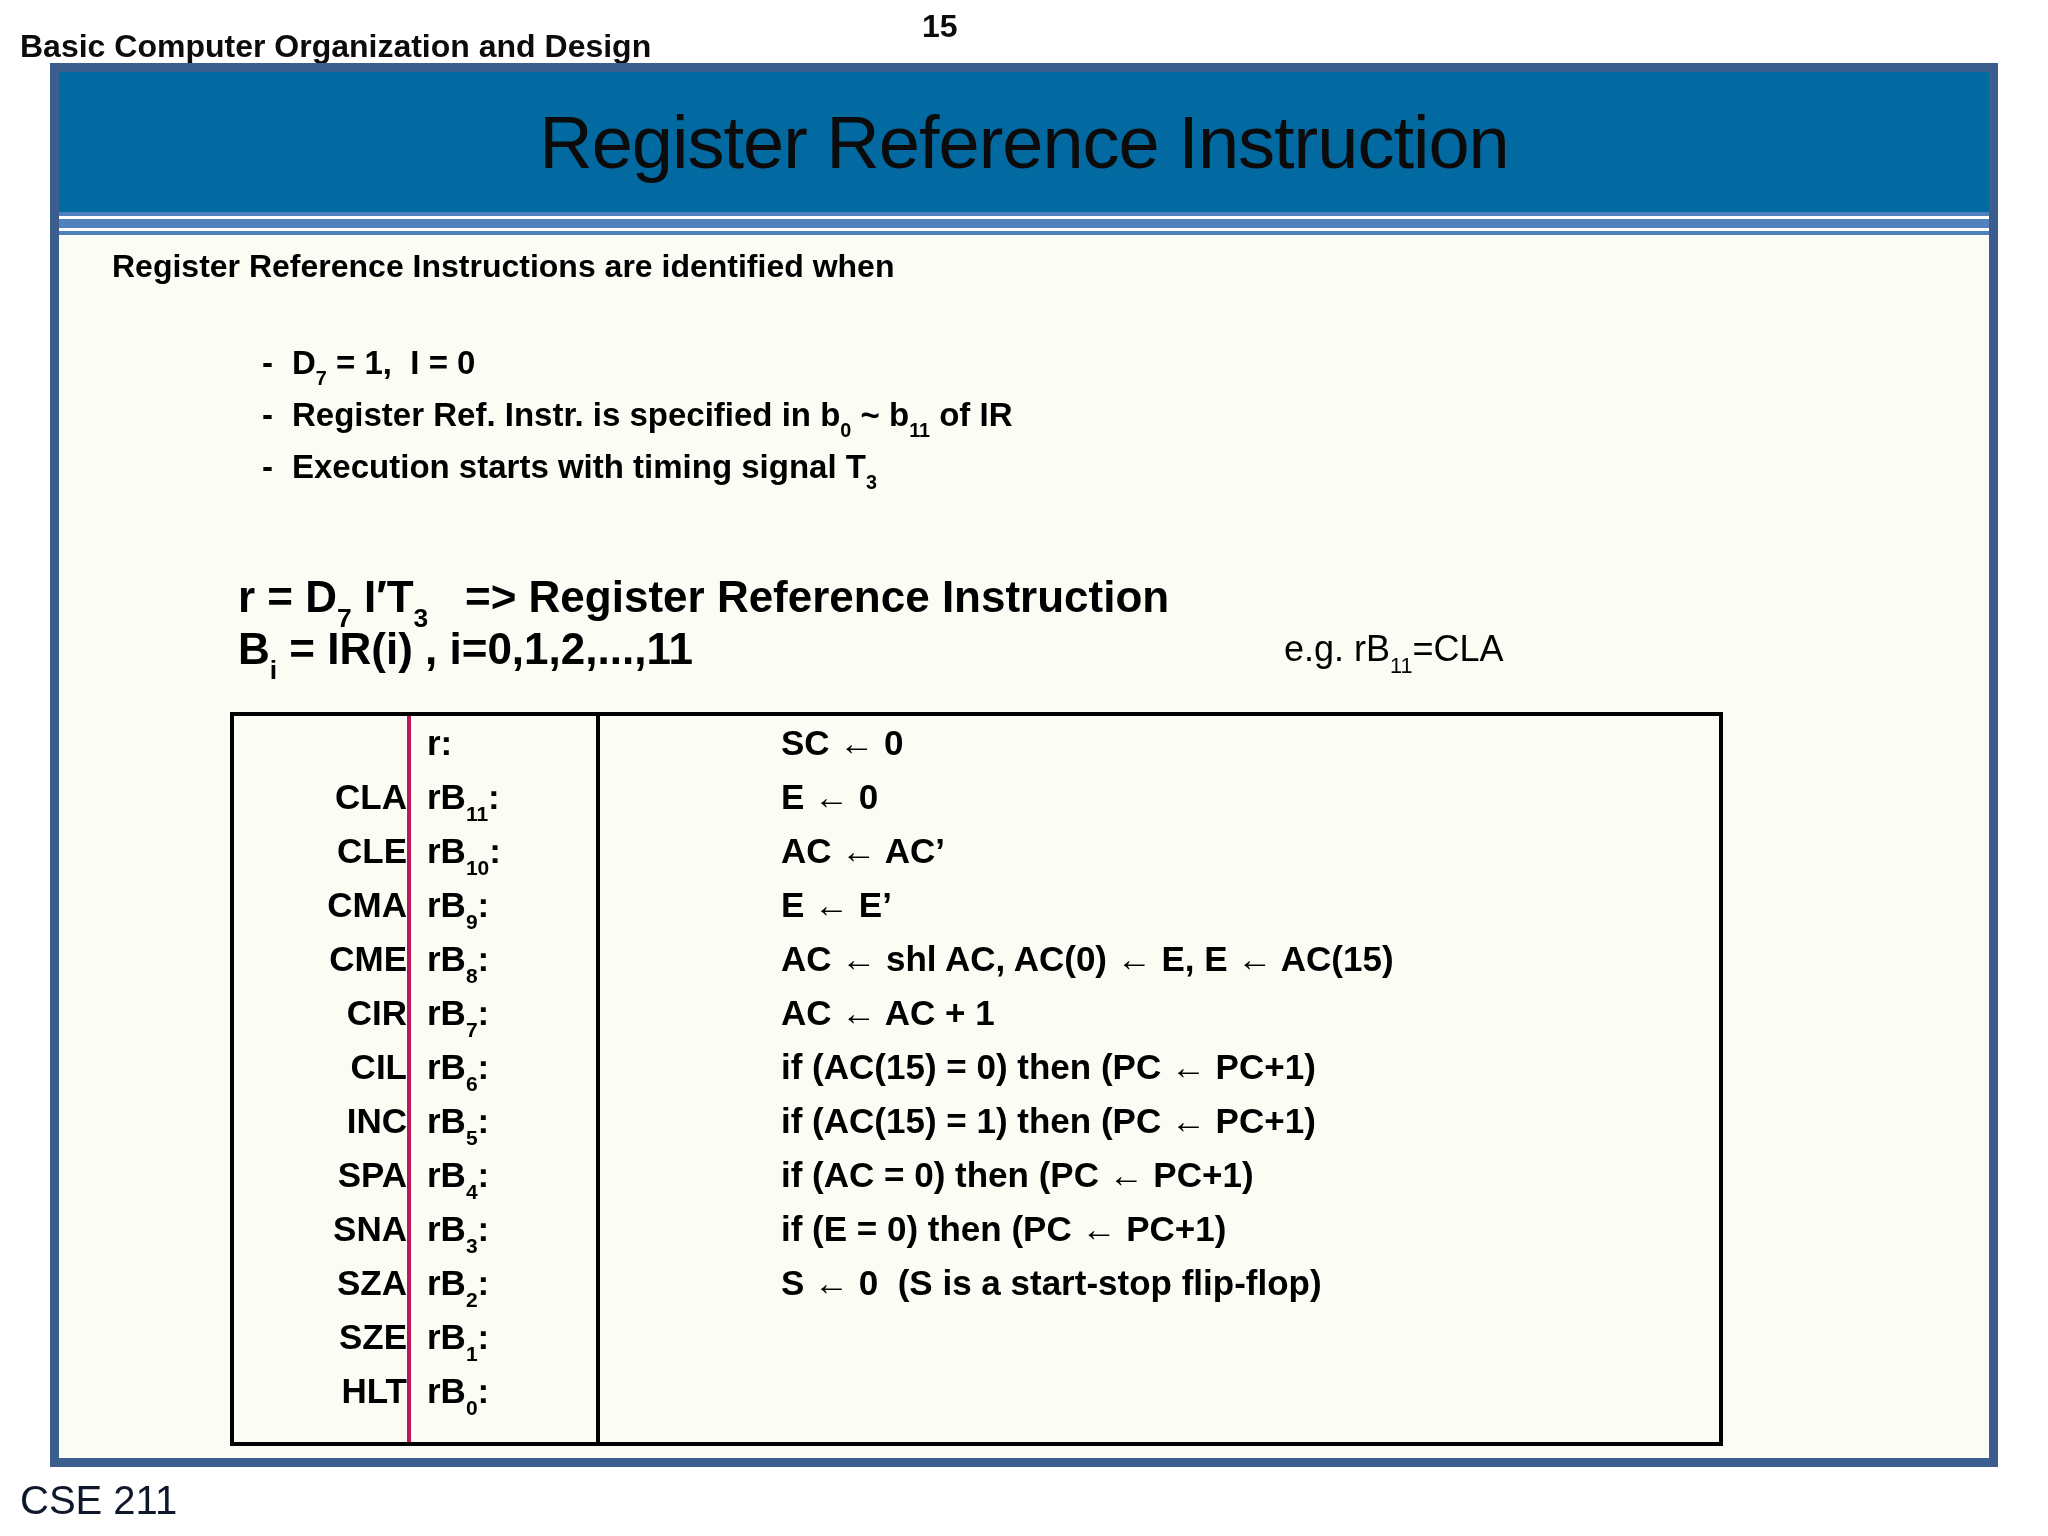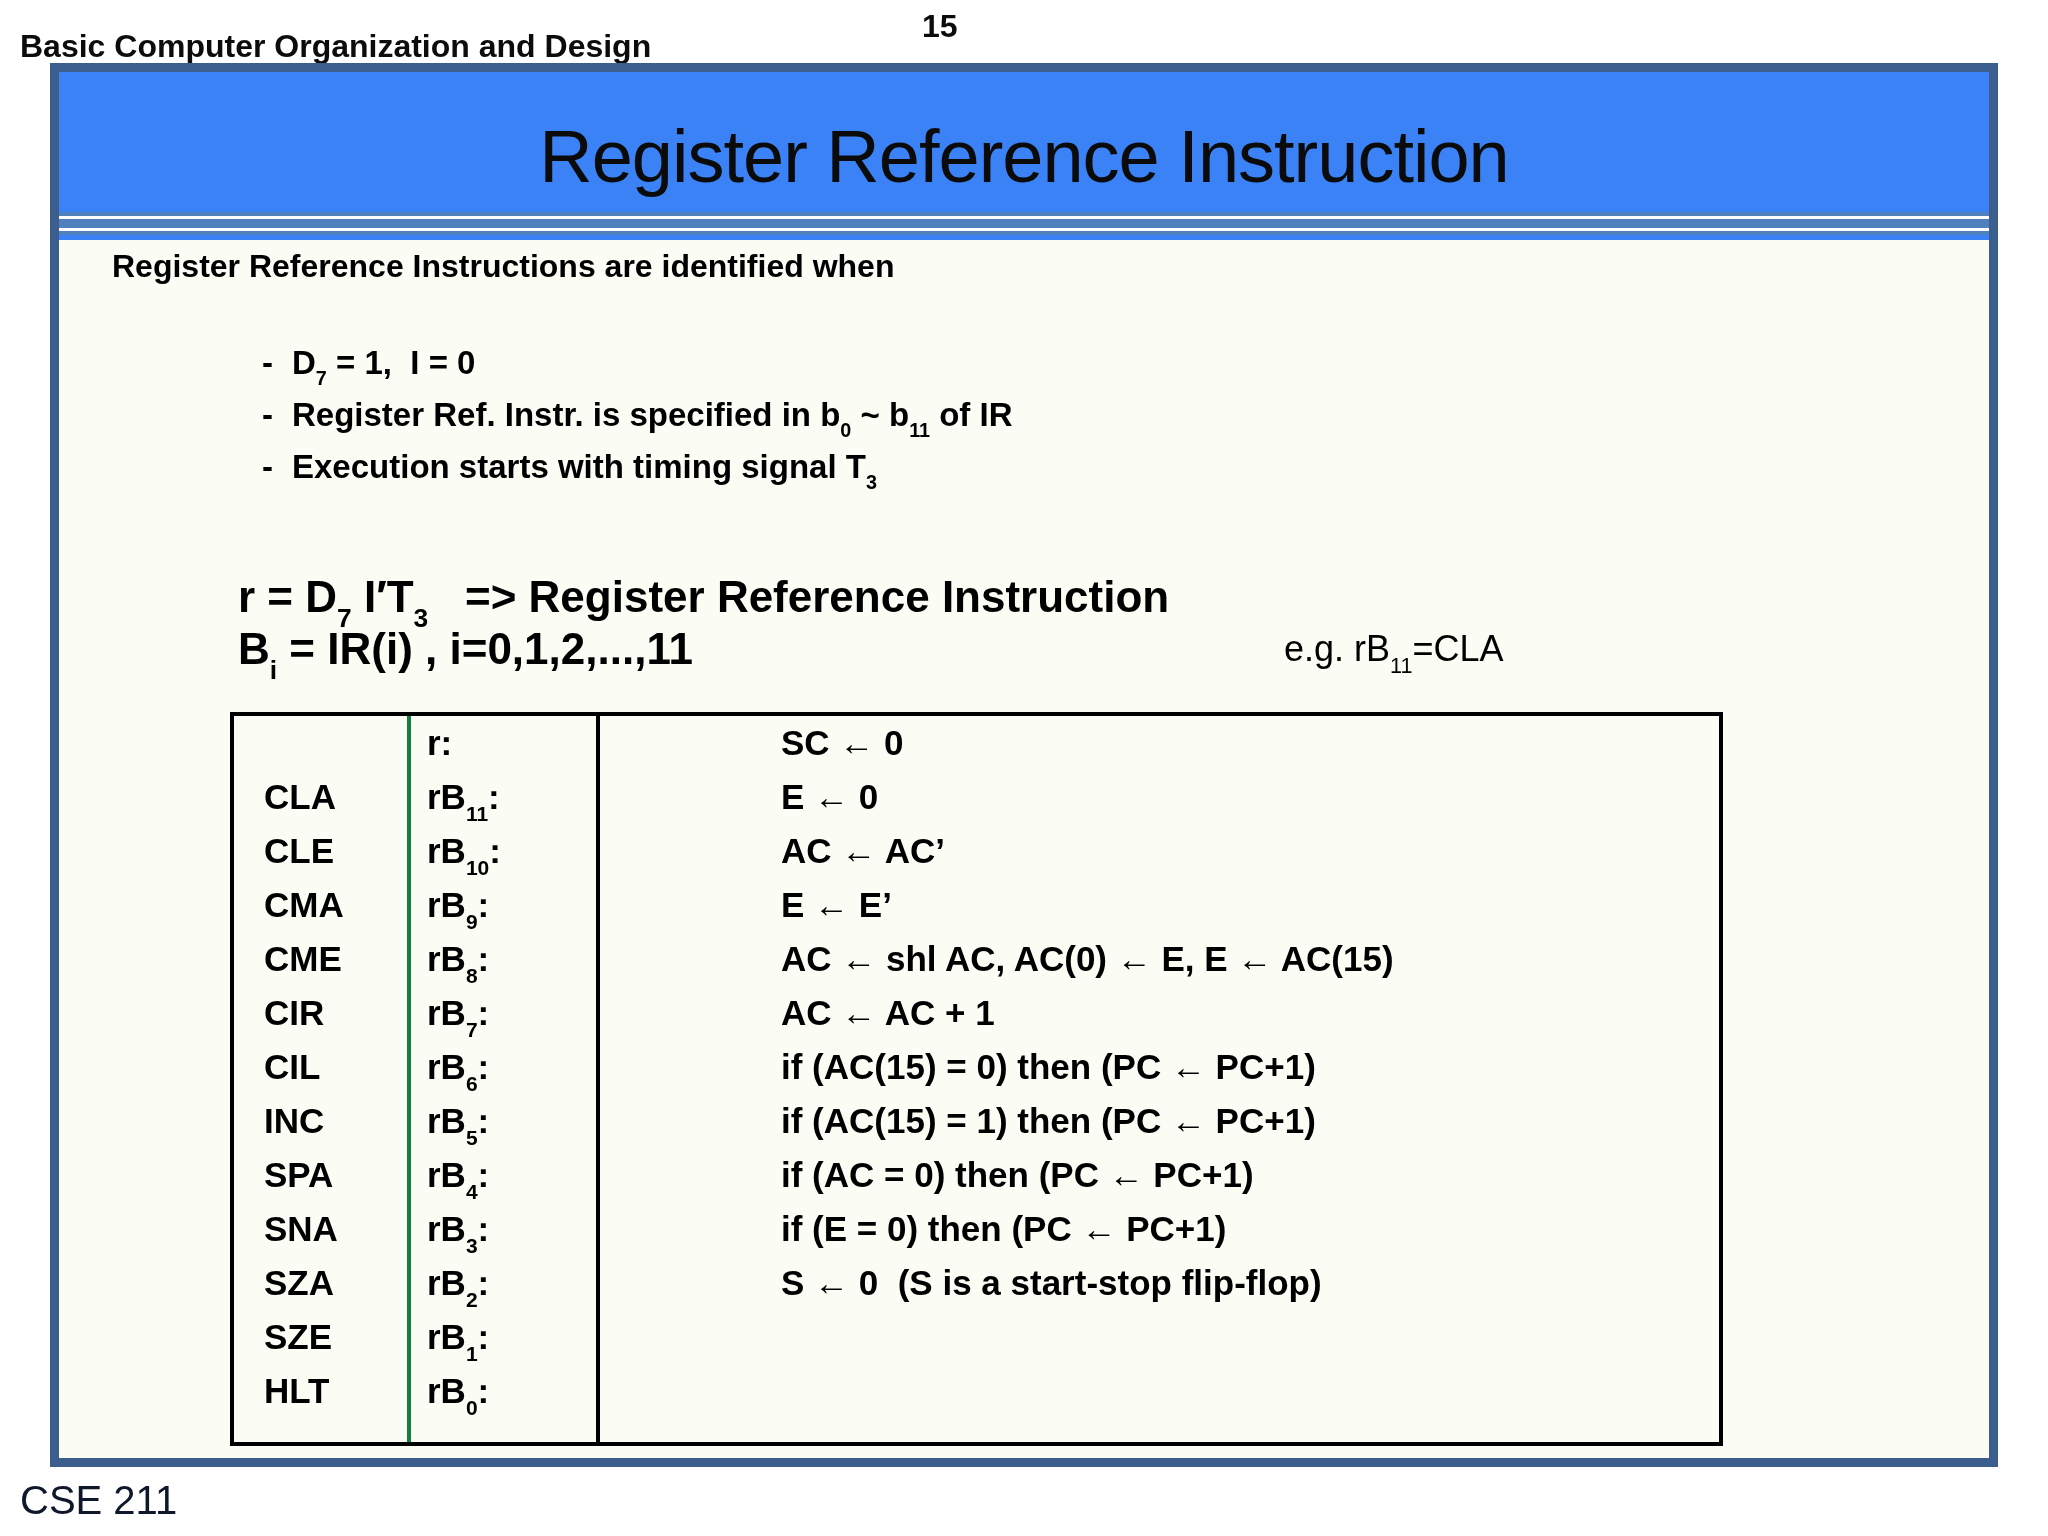--- a/index.html
+++ b/index.html
@@ -13,21 +13,21 @@
   
   .page-header{position:absolute;top:8px;left:20px;font-size:32px;font-weight:bold;color:#0c0c0c;margin-top:20px;}
   .page-number{position:absolute;top:8px;left:922px;font-size:32px;font-weight:bold;color:#0c0c0c;}
 
   
   .slide{
     position:absolute;left:50px;top:63px;width:1948px;height:1404px;
     border:9px solid #3b5e8e;box-sizing:border-box;background:#fbfdf5;
   }
   .title-zone{
-    position:absolute;top:0;left:0;right:0;height:168px;background:#3b82f6;
+    position:absolute;top:0;left:0;right:0;height:140px;background:#0369a1;
     display:flex;align-items:center;justify-content:center;
   }
   .slide-title{font-size:74px;font-weight:normal;color:#0b0b0b;letter-spacing:-1px;}
 
   .separator{position:absolute;top:140px;left:0;right:0;}
   .sep-line{background:#4f81bd;}
   .sep-thin{height:4px;}
   .sep-gap{height:3px;background:#ffffff;}
   .sep-thick{height:9px;}
 
@@ -52,21 +52,21 @@
     font-size:36px;font-weight:normal;
   }
 
   
   .ref-table{
     position:absolute;left:171px;top:640px;width:1493px;height:734px;
     border:4px solid #000;box-sizing:border-box;background:transparent;
     display:flex;flex-direction:row;align-items:stretch;
   }
   .col{display:flex;flex-direction:column;}
-  .col-mnemonic{width:173px;border-right:4px solid #15803d;padding-left:30px;box-sizing:content-box;}
+  .col-mnemonic{width:173px;border-right:4px solid #be185d;padding-left:30px;box-sizing:content-box;text-align:right;}
   .col-mnemonic{width:143px;padding-left:30px;}
   .col-label{width:169px;border-right:4px solid #000;padding-left:16px;}
   .col-op{flex:1;padding-left:181px;}
   .cell{height:54px;line-height:54px;font-size:35px;font-weight:bold;white-space:pre;}
 
   .page-footer{position:absolute;left:20px;top:1478px;font-size:40px;color:#0f172a;}
 </style>
 </head>
 <body>
 

